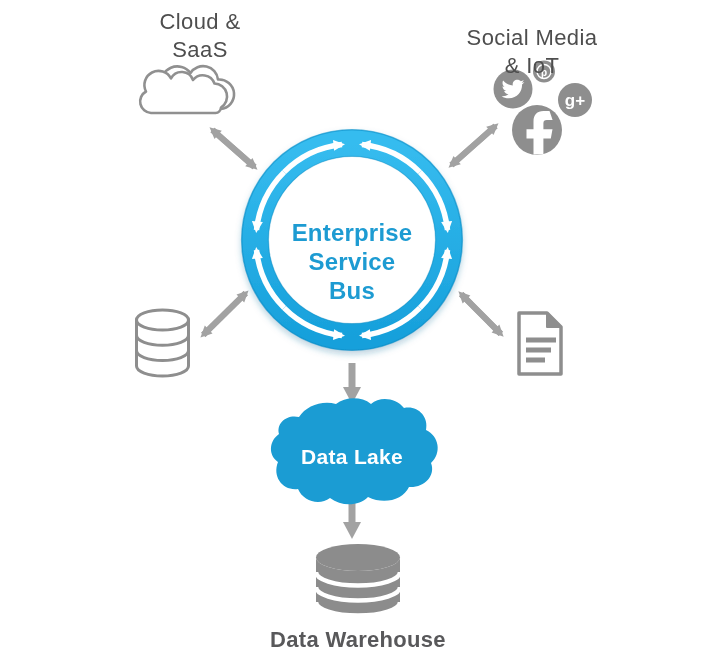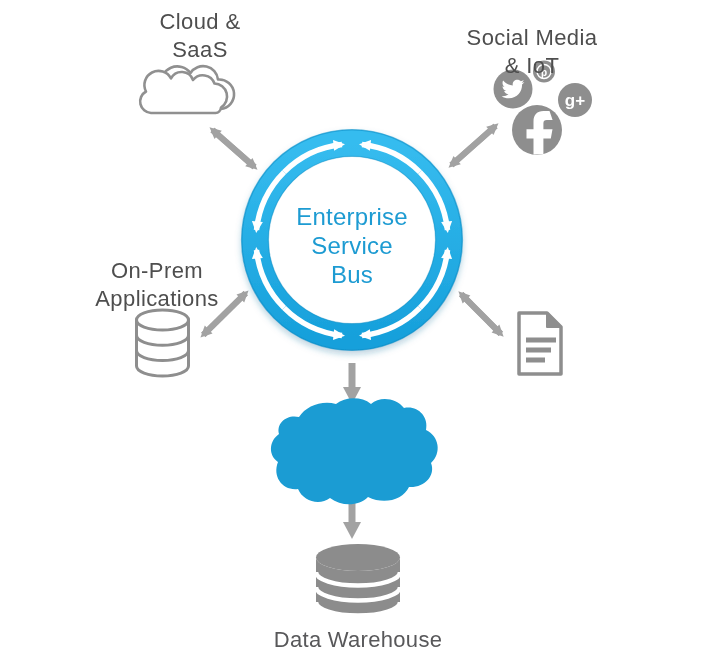--- a/index.html
+++ b/index.html
@@ -7,25 +7,26 @@
     position:relative;width:706px;height:655px;background:#ffffff;overflow:hidden;
     font-family:"Liberation Sans",sans-serif;
   }
   .gfx{position:absolute;left:0;top:0;}
   .lbl{
     position:absolute;text-align:center;color:#4E4E4E;
     font-size:22px;line-height:1.26;letter-spacing:0.4px;
     white-space:pre-line;
   }
   .lbl-esb{
-    color:#1D9BD2;font-weight:normal;font-size:24px;line-height:29px;
+    color:#1D9BD2;font-weight:bold;font-size:24px;line-height:29px;
     letter-spacing:0.2px;
+    margin-top:16px;
   }
   .lbl-lake{color:#ffffff;font-weight:bold;font-size:21px;letter-spacing:0.3px;}
-  .lbl-wh{color:#58585A;font-weight:normal;font-size:22px;letter-spacing:0.3px;}
+  .lbl-wh{color:#58585A;font-weight:bold;font-size:22px;letter-spacing:0.3px;}
 </style>
 </head>
 <body>
 
 <div class="canvas">
 
   <svg class="gfx" width="706" height="655" viewBox="0 0 706 655">
     <defs>
       <linearGradient id="ringGrad" x1="0" y1="0" x2="0" y2="1">
         <stop offset="0" stop-color="#36BCEF"></stop>
@@ -147,23 +148,22 @@
       <path d="M316 602 a 42 13.5 0 0 0 84 0" fill="none" stroke="#ffffff" stroke-width="4.5"></path>
     </g>
   </svg>
 
   <div class="lbl" style="left:120px;top:8px;width:160px;">Cloud &amp;
 SaaS</div>
 
   <div class="lbl" style="left:452px;top:24px;width:160px;">Social Media
 &amp; IoT</div>
 
-  <div class="lbl" style="left:72px;top:257px;width:170px;">On-Prem
-Applications</div>
 
 
   <div class="lbl lbl-esb" style="left:262px;top:202px;width:180px;">Enterprise
 Service
 Bus</div>
 
+  <div class="lbl lbl-lake" style="left:277px;top:444px;width:150px;">Data Lake</div>
 
   <div class="lbl lbl-wh" style="left:258px;top:626px;width:200px;">Data Warehouse</div>
 </div>
 
 </body></html>

